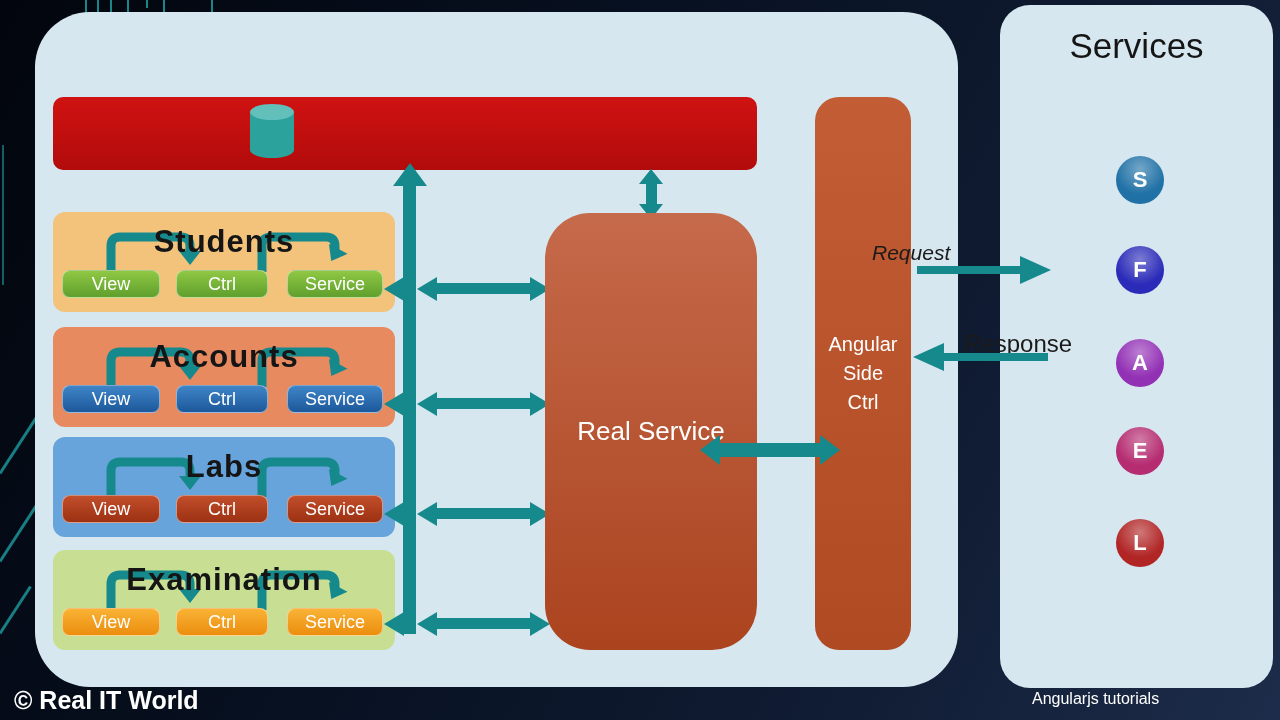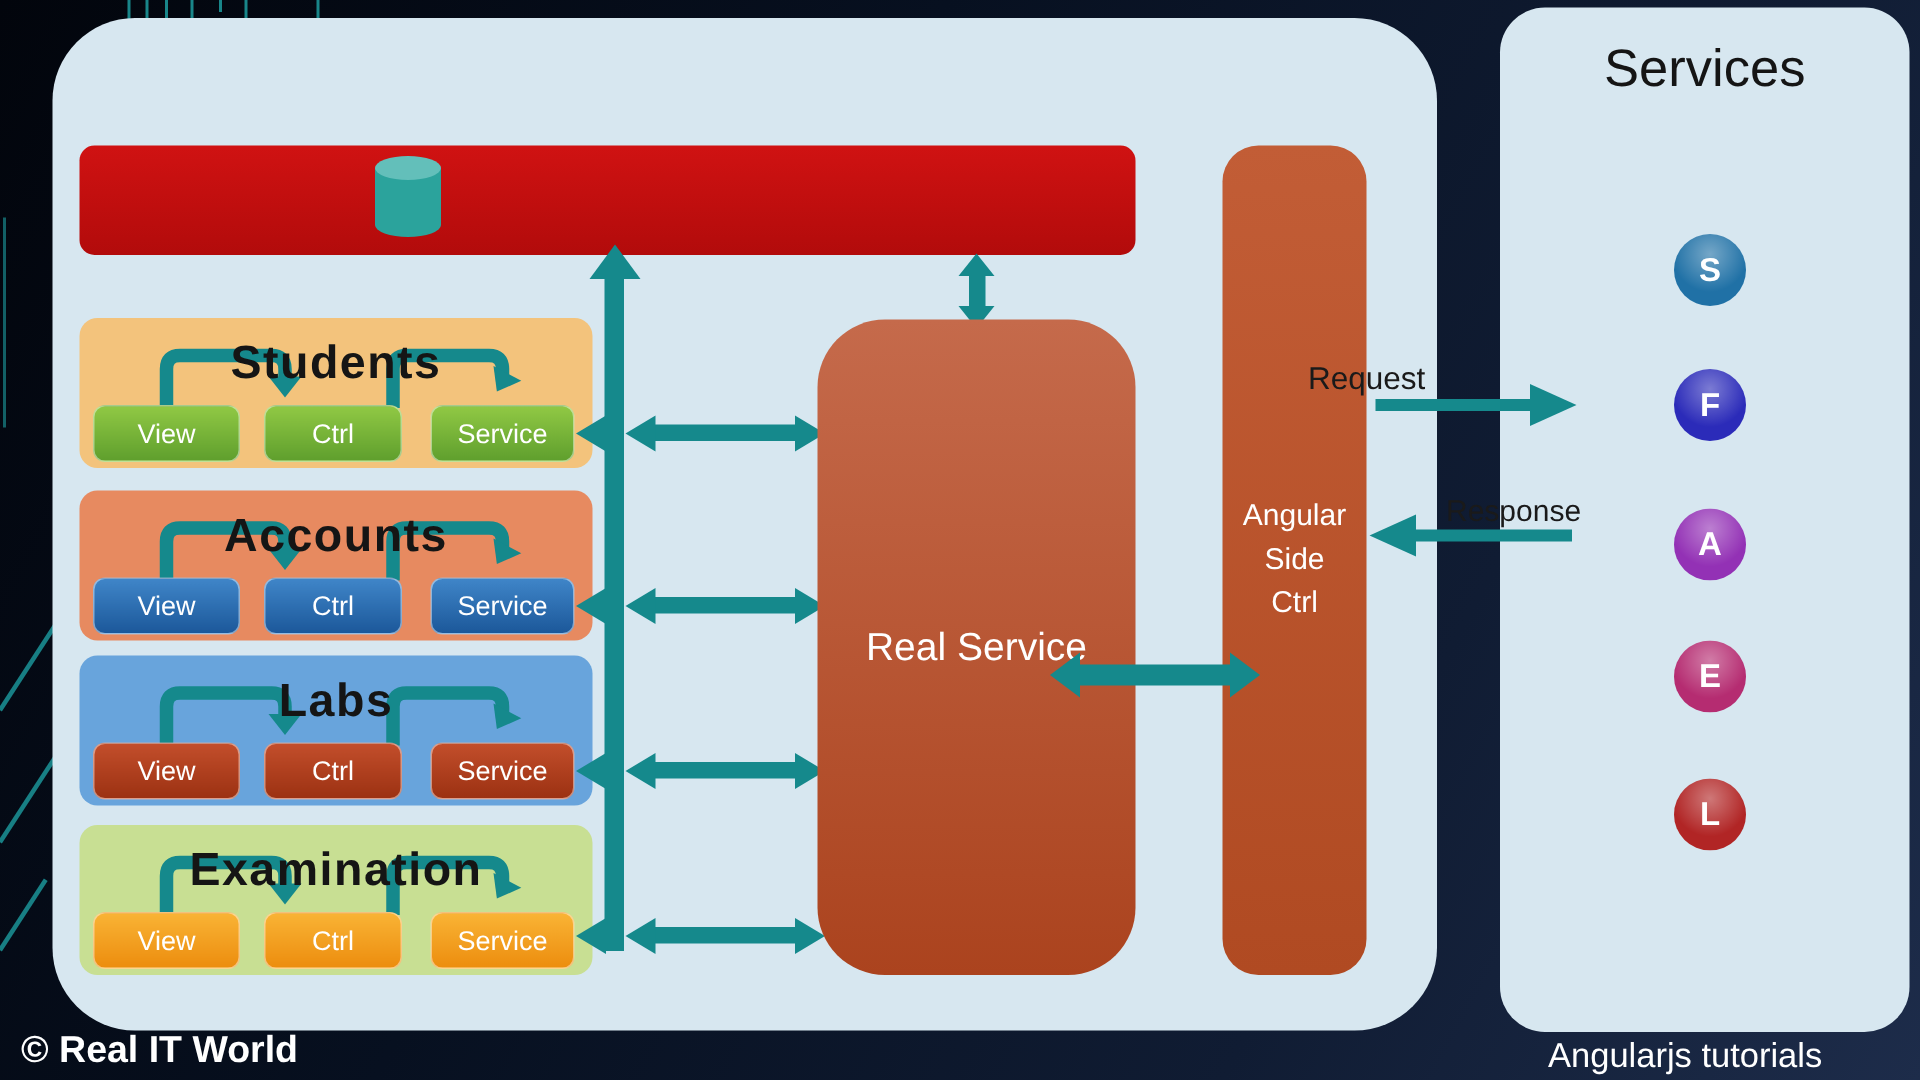--- a/index.html
+++ b/index.html
@@ -22,21 +22,21 @@
   .datahub-label{position:absolute;left:270px;top:0;height:73px;display:flex;align-items:center;
     font-size:24px;color:var(--c-light-text);}
   
   .module{left:53px;width:342px;height:100px;border-radius:12px;background:var(--m-bg);}
   .m0{top:212px}.m1{top:327px}.m2{top:437px}.m3{top:550px}
   .module-title{position:absolute;left:0;right:0;top:12px;text-align:center;font-size:31px;font-weight:700;
     color:#151515;z-index:2;letter-spacing:1px;}
   .arcs{position:absolute;left:0;top:0;width:342px;height:100px;z-index:1;}
   .arc-path{fill:none;stroke:var(--c-teal);stroke-width:9;}
   .arc-head{fill:var(--c-teal);}
-  .mbox{position:absolute;top:58px;height:38px;border-radius:8px;box-sizing:border-box;
+  .mbox{position:absolute;top:58px;height:28px;border-radius:8px;box-sizing:border-box;
     background:linear-gradient(180deg,var(--m-b1),var(--m-b2));border:1px solid rgba(255,255,255,.45);
     display:flex;align-items:center;justify-content:center;color:var(--c-light-text);font-size:18px;z-index:3;}
   .mbox.view{left:9px;width:98px;}
   .mbox.ctrl{left:123px;width:92px;}
   .mbox.service{left:234px;width:96px;}
   
   .vline{left:403px;top:178px;width:13px;height:456px;background:var(--c-teal);}
   .vline-head{left:393px;top:163px;width:0;height:0;
     border-left:17px solid transparent;border-right:17px solid transparent;border-bottom:23px solid var(--c-teal);}
   .tri{width:0;height:0;}
@@ -58,33 +58,33 @@
     background:linear-gradient(180deg,var(--c-server-top),var(--c-server-bottom));
     display:flex;flex-direction:column;align-items:center;justify-content:center;
     color:var(--c-light-text);font-size:20px;line-height:29px;text-align:center;}
   
   .big-shaft{left:718px;top:443px;width:102px;height:14px;background:var(--c-teal);}
   .big-l{left:700px;top:435px;border-top:15px solid transparent;border-bottom:15px solid transparent;border-right:20px solid var(--c-teal);}
   .big-r{left:820px;top:435px;border-top:15px solid transparent;border-bottom:15px solid transparent;border-left:20px solid var(--c-teal);}
   
   .req-shaft{left:917px;top:266px;width:103px;height:8px;background:var(--c-teal);}
   .req-head{left:1020px;top:256px;border-top:14px solid transparent;border-bottom:14px solid transparent;border-left:31px solid var(--c-teal);}
-  .req-label{left:872px;top:241px;font-size:21px;color:#1a1a1a;}
+  .req-label{left:872px;top:241px;font-size:21px;color:#1a1a1a;font-style:italic;}
   .resp-head{left:913px;top:343px;border-top:14px solid transparent;border-bottom:14px solid transparent;border-right:31px solid var(--c-teal);}
   .resp-shaft{left:944px;top:353px;width:104px;height:8px;background:var(--c-teal);}
-  .resp-label{left:964px;top:330px;font-size:20px;color:#1a1a1a;}
+  .resp-label{left:964px;top:330px;font-size:24px;color:#1a1a1a;}
   
   .svc{left:1116px;width:48px;height:48px;border-radius:50%;
     background-image:radial-gradient(circle at 50% 28%, rgba(255,255,255,.38), rgba(255,255,255,0) 60%);
     display:flex;align-items:center;justify-content:center;color:var(--c-light-text);
     font-size:22px;font-weight:600;}
   .c0{top:156px}.c1{top:246px}.c2{top:339px}.c3{top:427px}.c4{top:519px}
   
   .footer-left{left:14px;top:686px;font-size:25px;color:var(--c-light-text);font-weight:bold;}
-  .footer-right{left:1032px;top:690px;font-size:23px;color:var(--c-light-text);}
+  .footer-right{left:1032px;top:690px;font-size:16px;color:var(--c-light-text);}
   
   .tick{top:0;width:2px;background:#1d9ca0;opacity:.85;}
   .tick-h{left:146px;top:12px;width:66px;height:2px;background:#1d9ca0;opacity:.55;}
   .edge-line{left:2px;top:145px;width:2px;height:140px;background:#1d9ca0;opacity:.6;}
   .diag{height:3px;background:#1d9ca0;opacity:.8;transform-origin:0 50%;transform:rotate(-57deg);}
 </style>
 </head>
 <body>
 
 <div class="stage">

